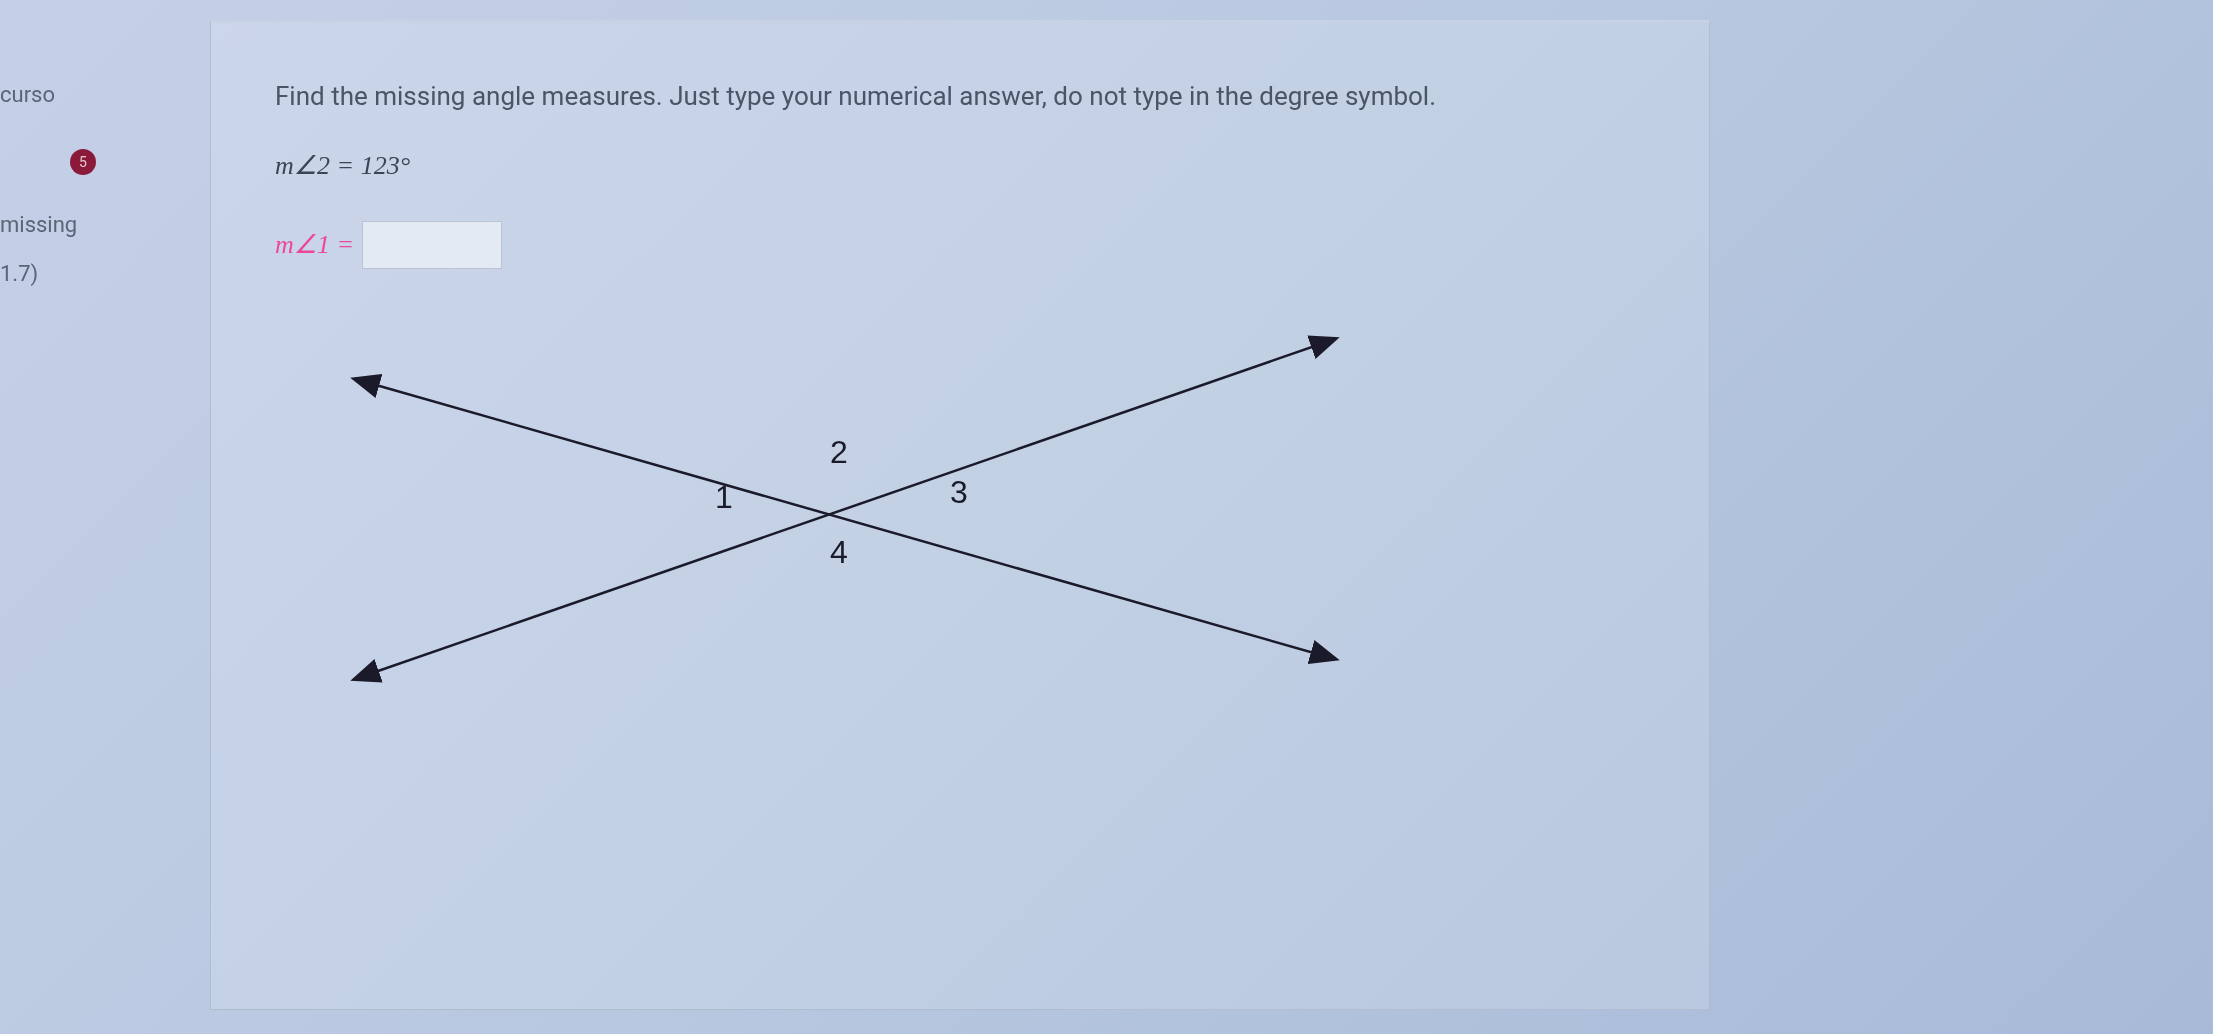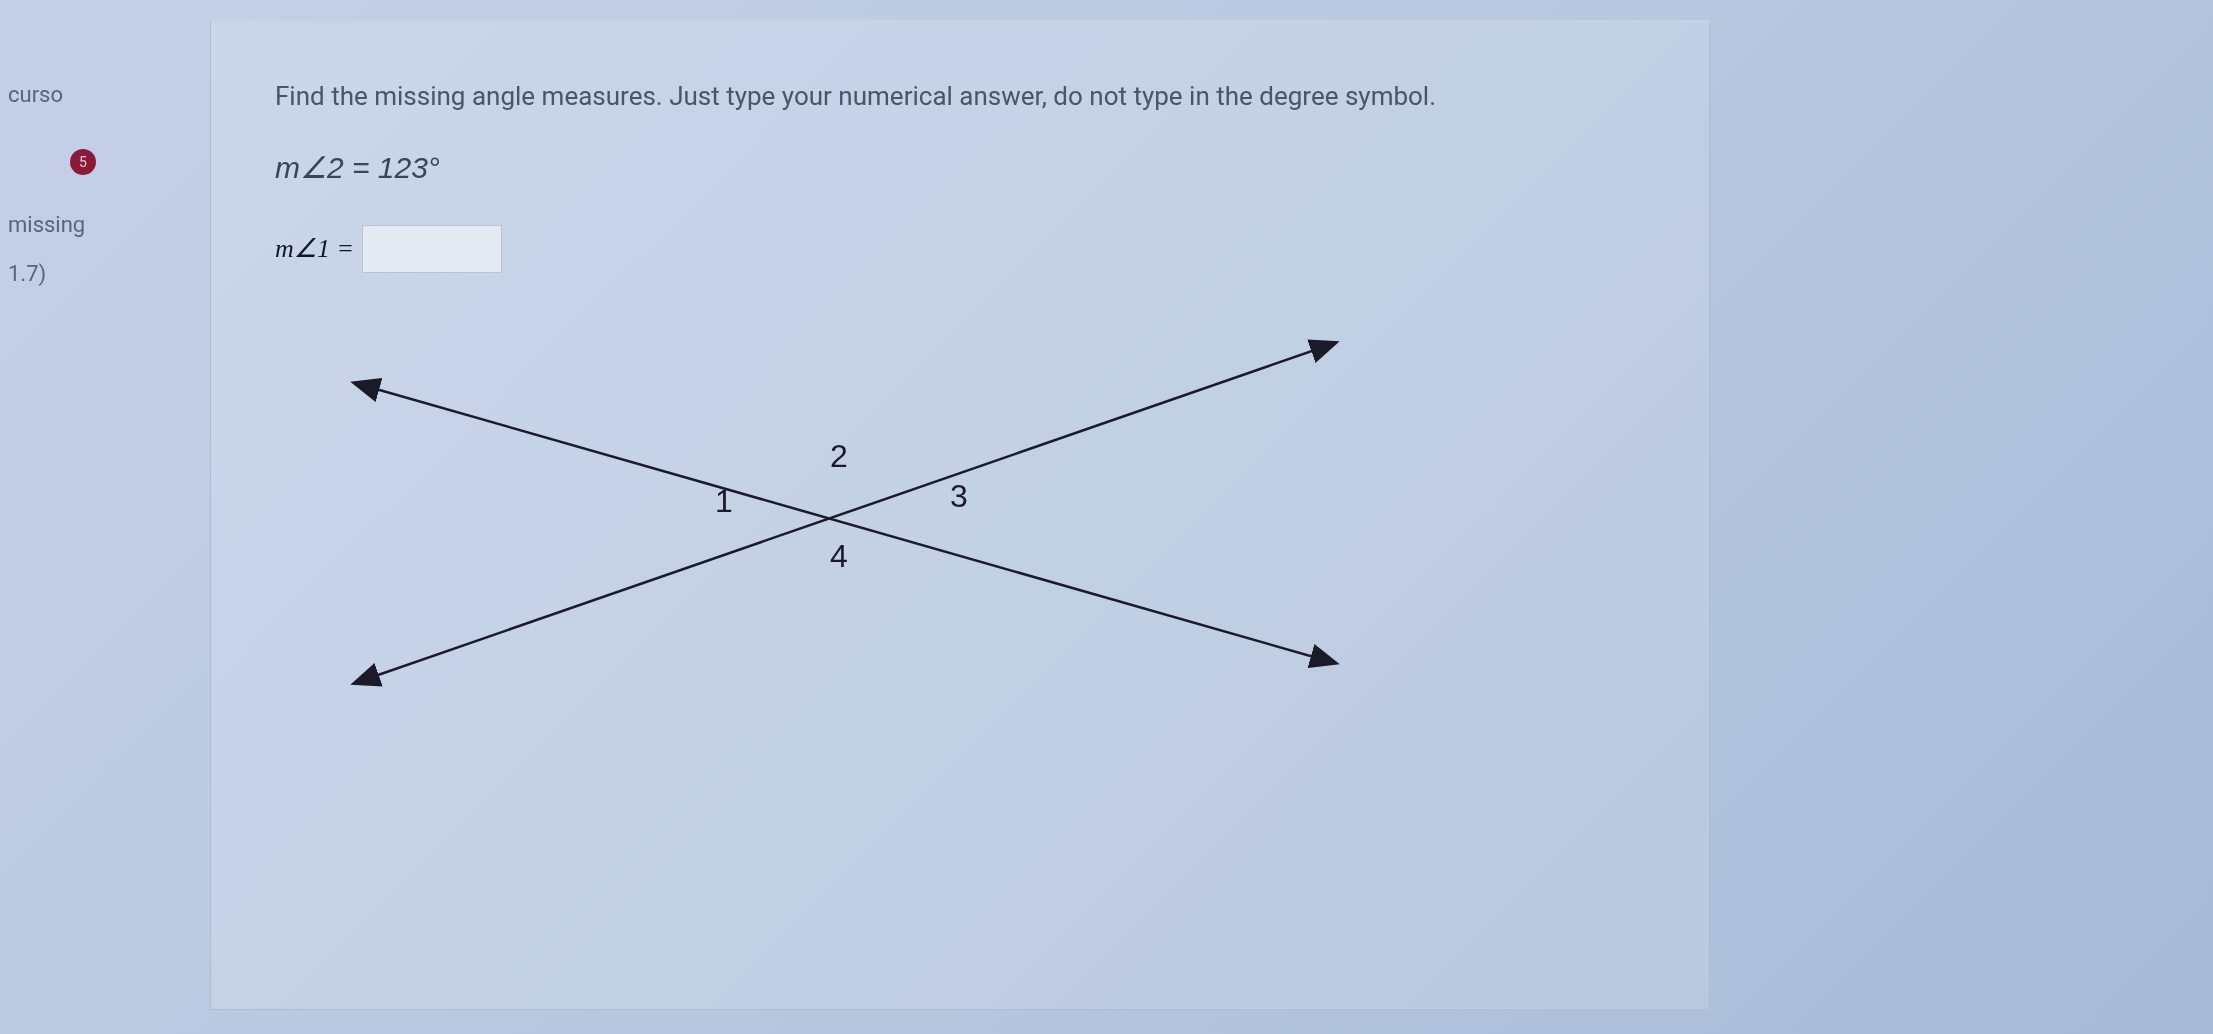--- a/index.html
+++ b/index.html
@@ -16,21 +16,21 @@
       display: flex;
     }
     .sidebar {
       width: 200px;
       padding-top: 70px;
       padding-left: 0;
       color: #5a6575;
       font-size: 22px;
     }
     .sidebar-item {
-      padding: 12px 8px;
+      padding: 12px 0;
     }
     .badge {
       display: inline-block;
       width: 26px;
       height: 26px;
       border-radius: 50%;
       background: #8b1a3a;
       color: #e8c5d0;
       text-align: center;
       line-height: 26px;
@@ -51,32 +51,32 @@
       position: relative;
     }
     .instruction {
       color: #4a5565;
       font-size: 26px;
       line-height: 1.8;
       margin-bottom: 30px;
     }
     .given {
       color: #3a4555;
-      font-size: 30px;
-      font-family: Liberation Sans, sans-serif;
+      font-size: 26px;
+      font-family: Liberation Serif, serif;
       font-style: italic;
       margin-bottom: 40px;
     }
     .angle-row {
       display: flex;
       align-items: center;
       margin-bottom: 50px;
     }
     .angle-label {
-      color: #0f172a;
+      color: #ec4899;
       font-size: 26px;
       font-family: "Times New Roman", serif;
       font-style: italic;
       margin-right: 8px;
       text-align: right;
     }
     .angle-input {
       width: 140px;
       height: 48px;
       border: 1px solid #b8c5d8;

